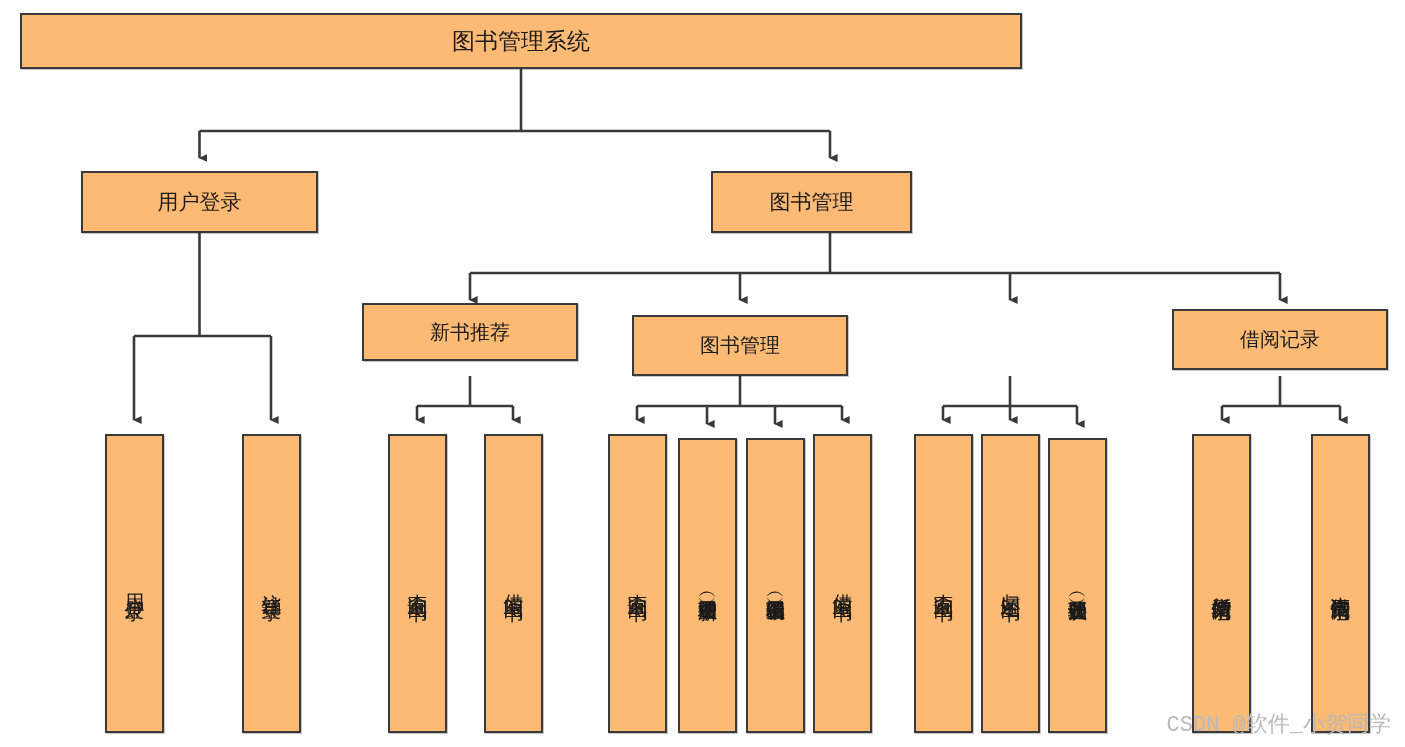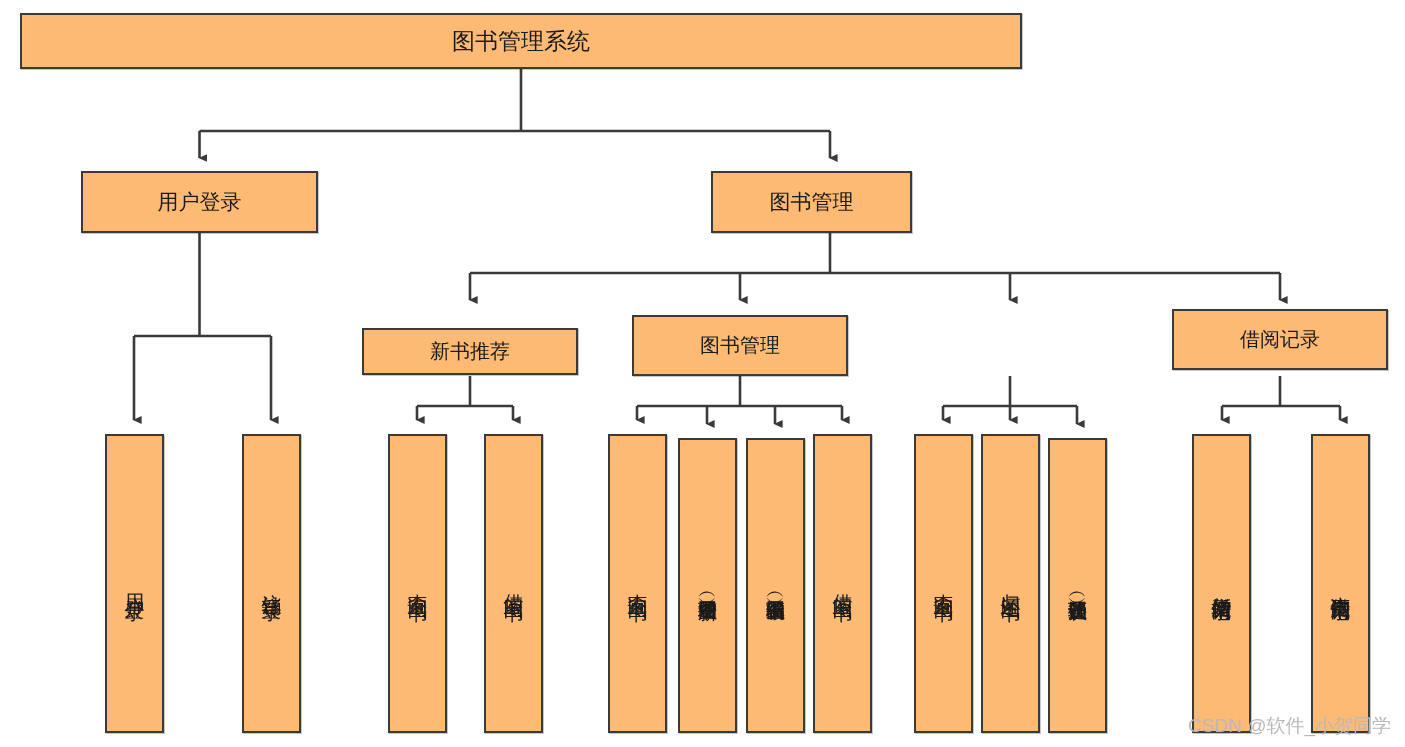--- a/index.html
+++ b/index.html
@@ -59,24 +59,25 @@
   }
   .node.leaf > span {
     writing-mode: vertical-rl;
     text-orientation: upright;
     display: block;
   }
   .watermark {
     position: absolute;
     right: 14px;
     bottom: 8px;
-    font-size: 19px;
+    font-size: 22px;
     color: #b9b9b9;
     white-space: nowrap;
     z-index: 5;
+    font-family: Liberation Mono, monospace;
   }
 </style>
 </head>
 <body>
 
 <div id="canvas">
 
   <svg id="wires" viewBox="0 0 1405 747" xmlns="http://www.w3.org/2000/svg">
     <defs>
       <marker id="arr" markerWidth="9" markerHeight="9" refX="4.2" refY="7.6" orient="auto" markerUnits="userSpaceOnUse">
@@ -131,21 +132,21 @@
     <span>图书管理系统</span>
   </div>
 
   <div class="node lvl2" style="left:81px; top:171px; width:237px; height:62px;">
     <span>用户登录</span>
   </div>
   <div class="node lvl2" style="left:711px; top:171px; width:201px; height:62px;">
     <span>图书管理</span>
   </div>
 
-  <div class="node lvl3" style="left:362px; top:328px; width:216px; height:47px;">
+  <div class="node lvl3" style="left:362px; top:303px; width:216px; height:58px;">
     <span>新书推荐</span>
   </div>
   <div class="node lvl3" style="left:632px; top:315px; width:216px; height:61px;">
     <span>图书管理</span>
   </div>
   <div class="node lvl3" style="left:1172px; top:309px; width:216px; height:61px;">
     <span>借阅记录</span>
   </div>
 
   <div class="node leaf" style="left:105px; top:434px; width:59px; height:299px;">

